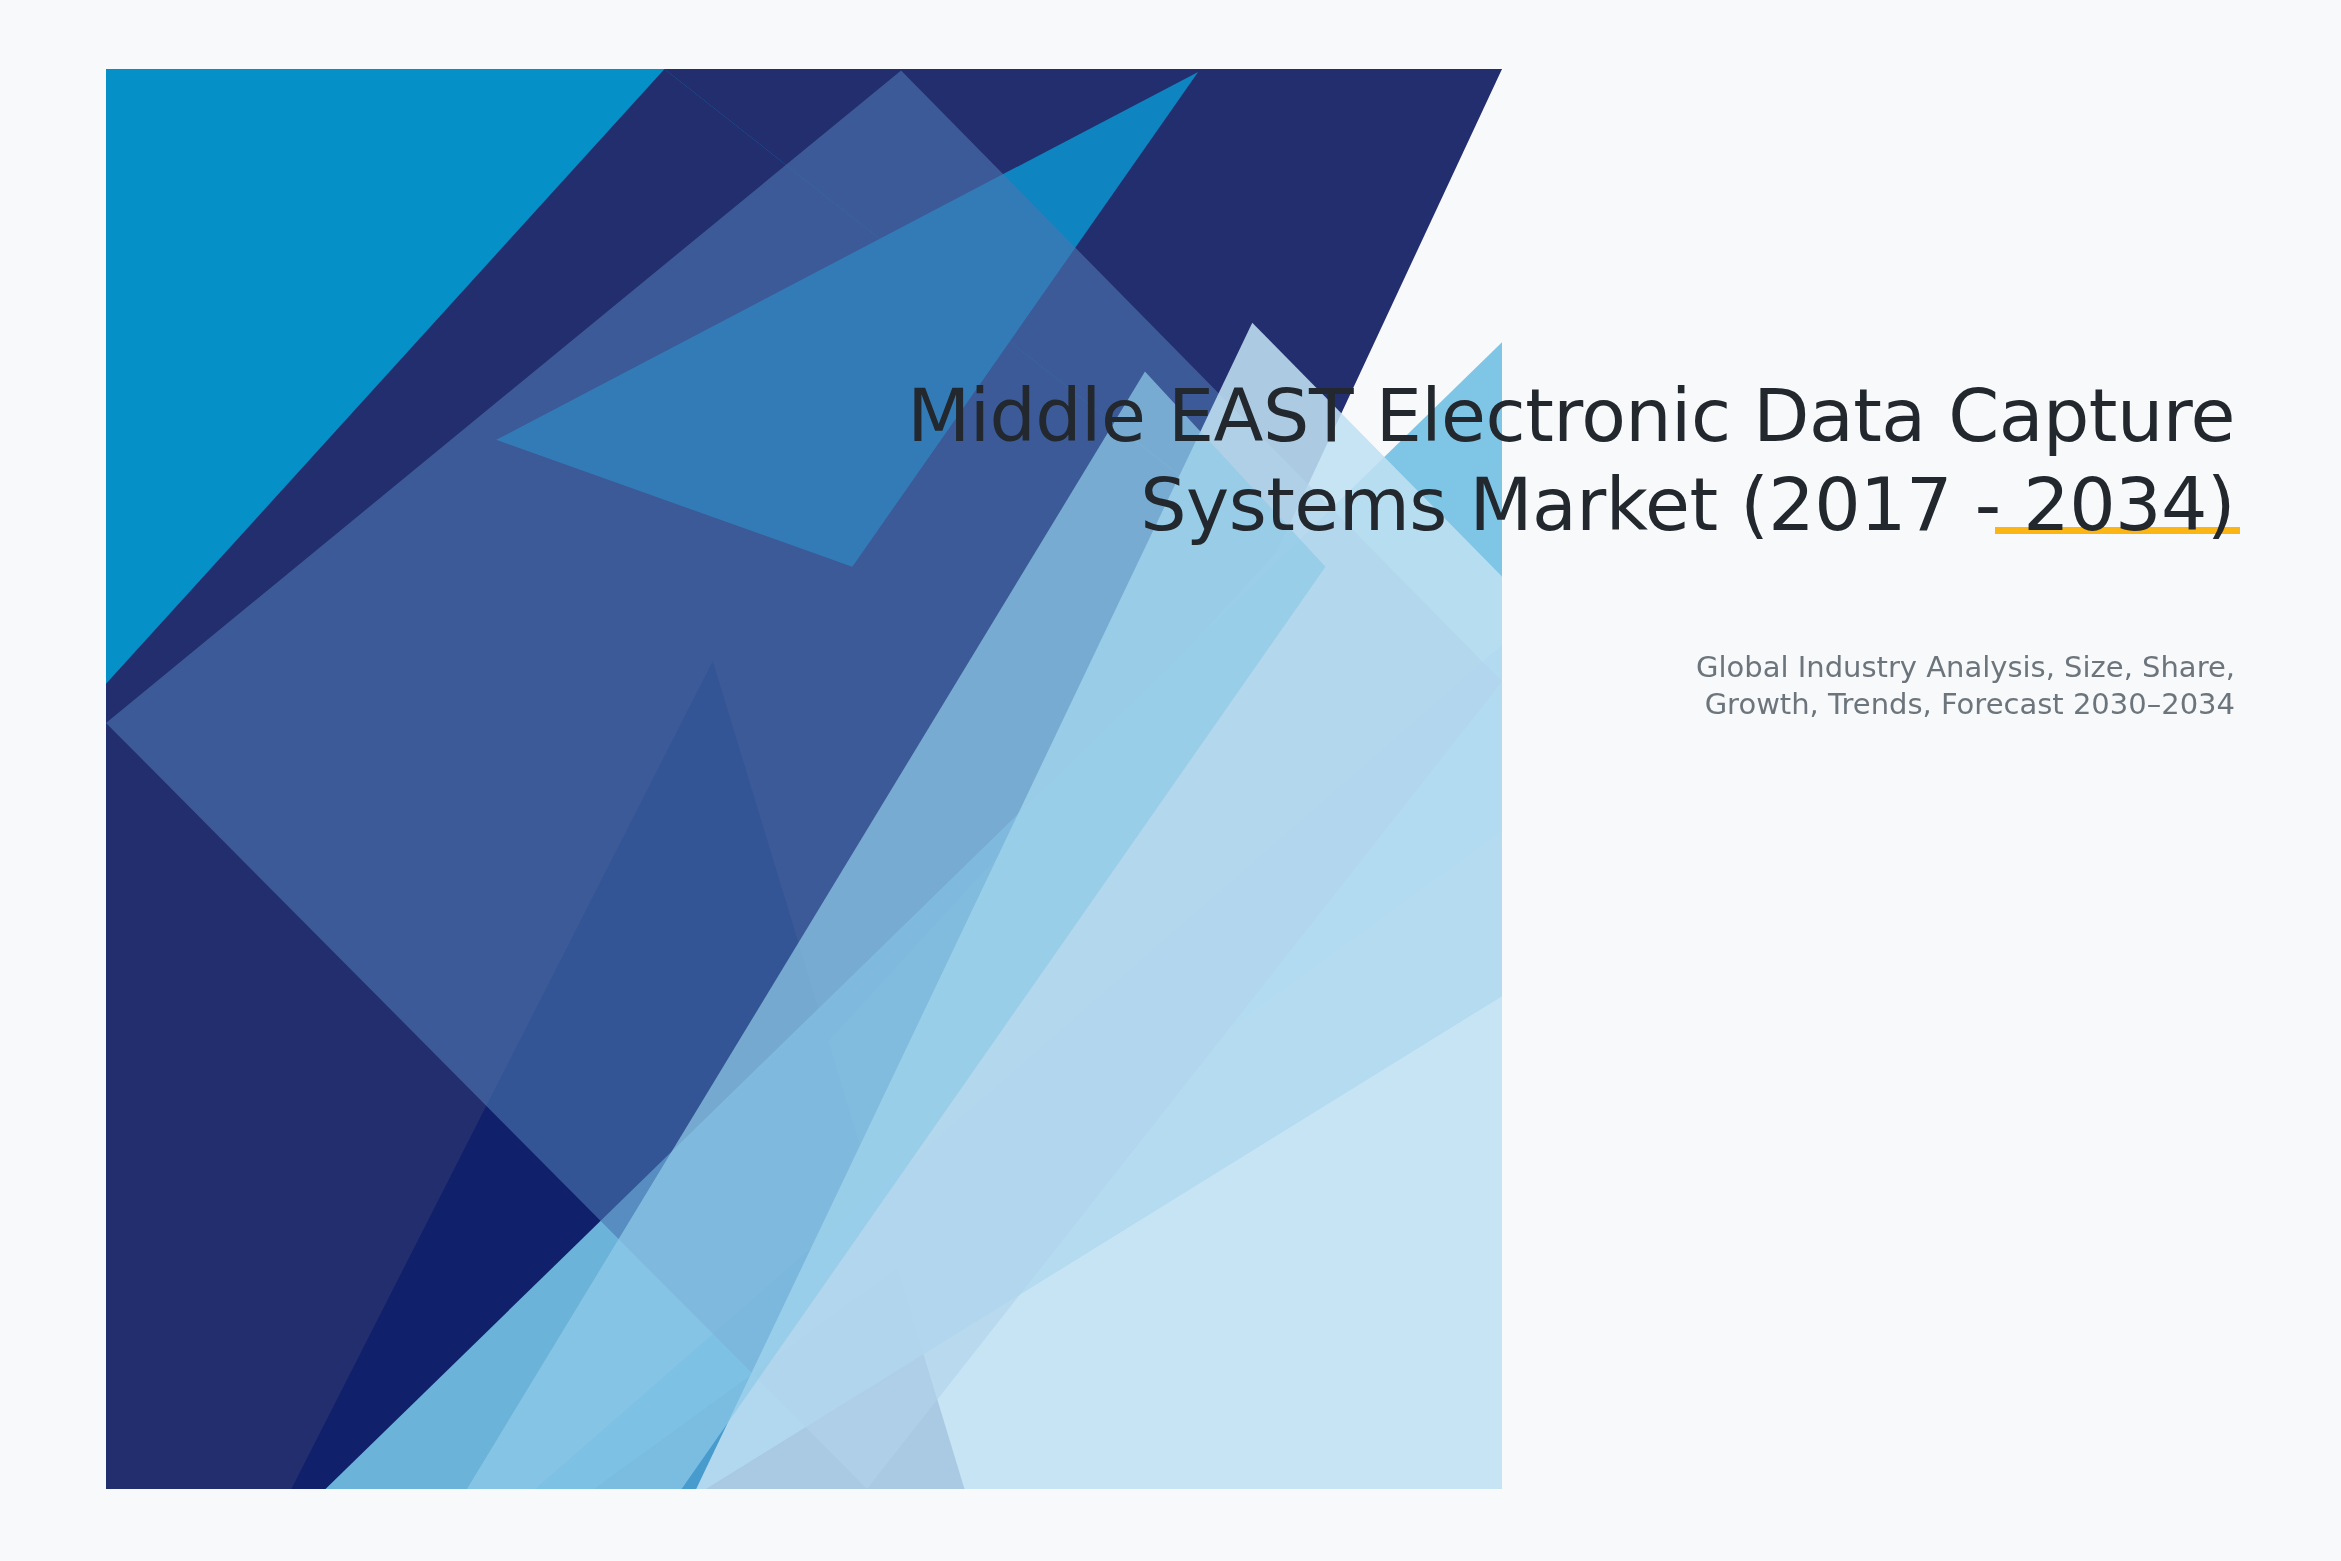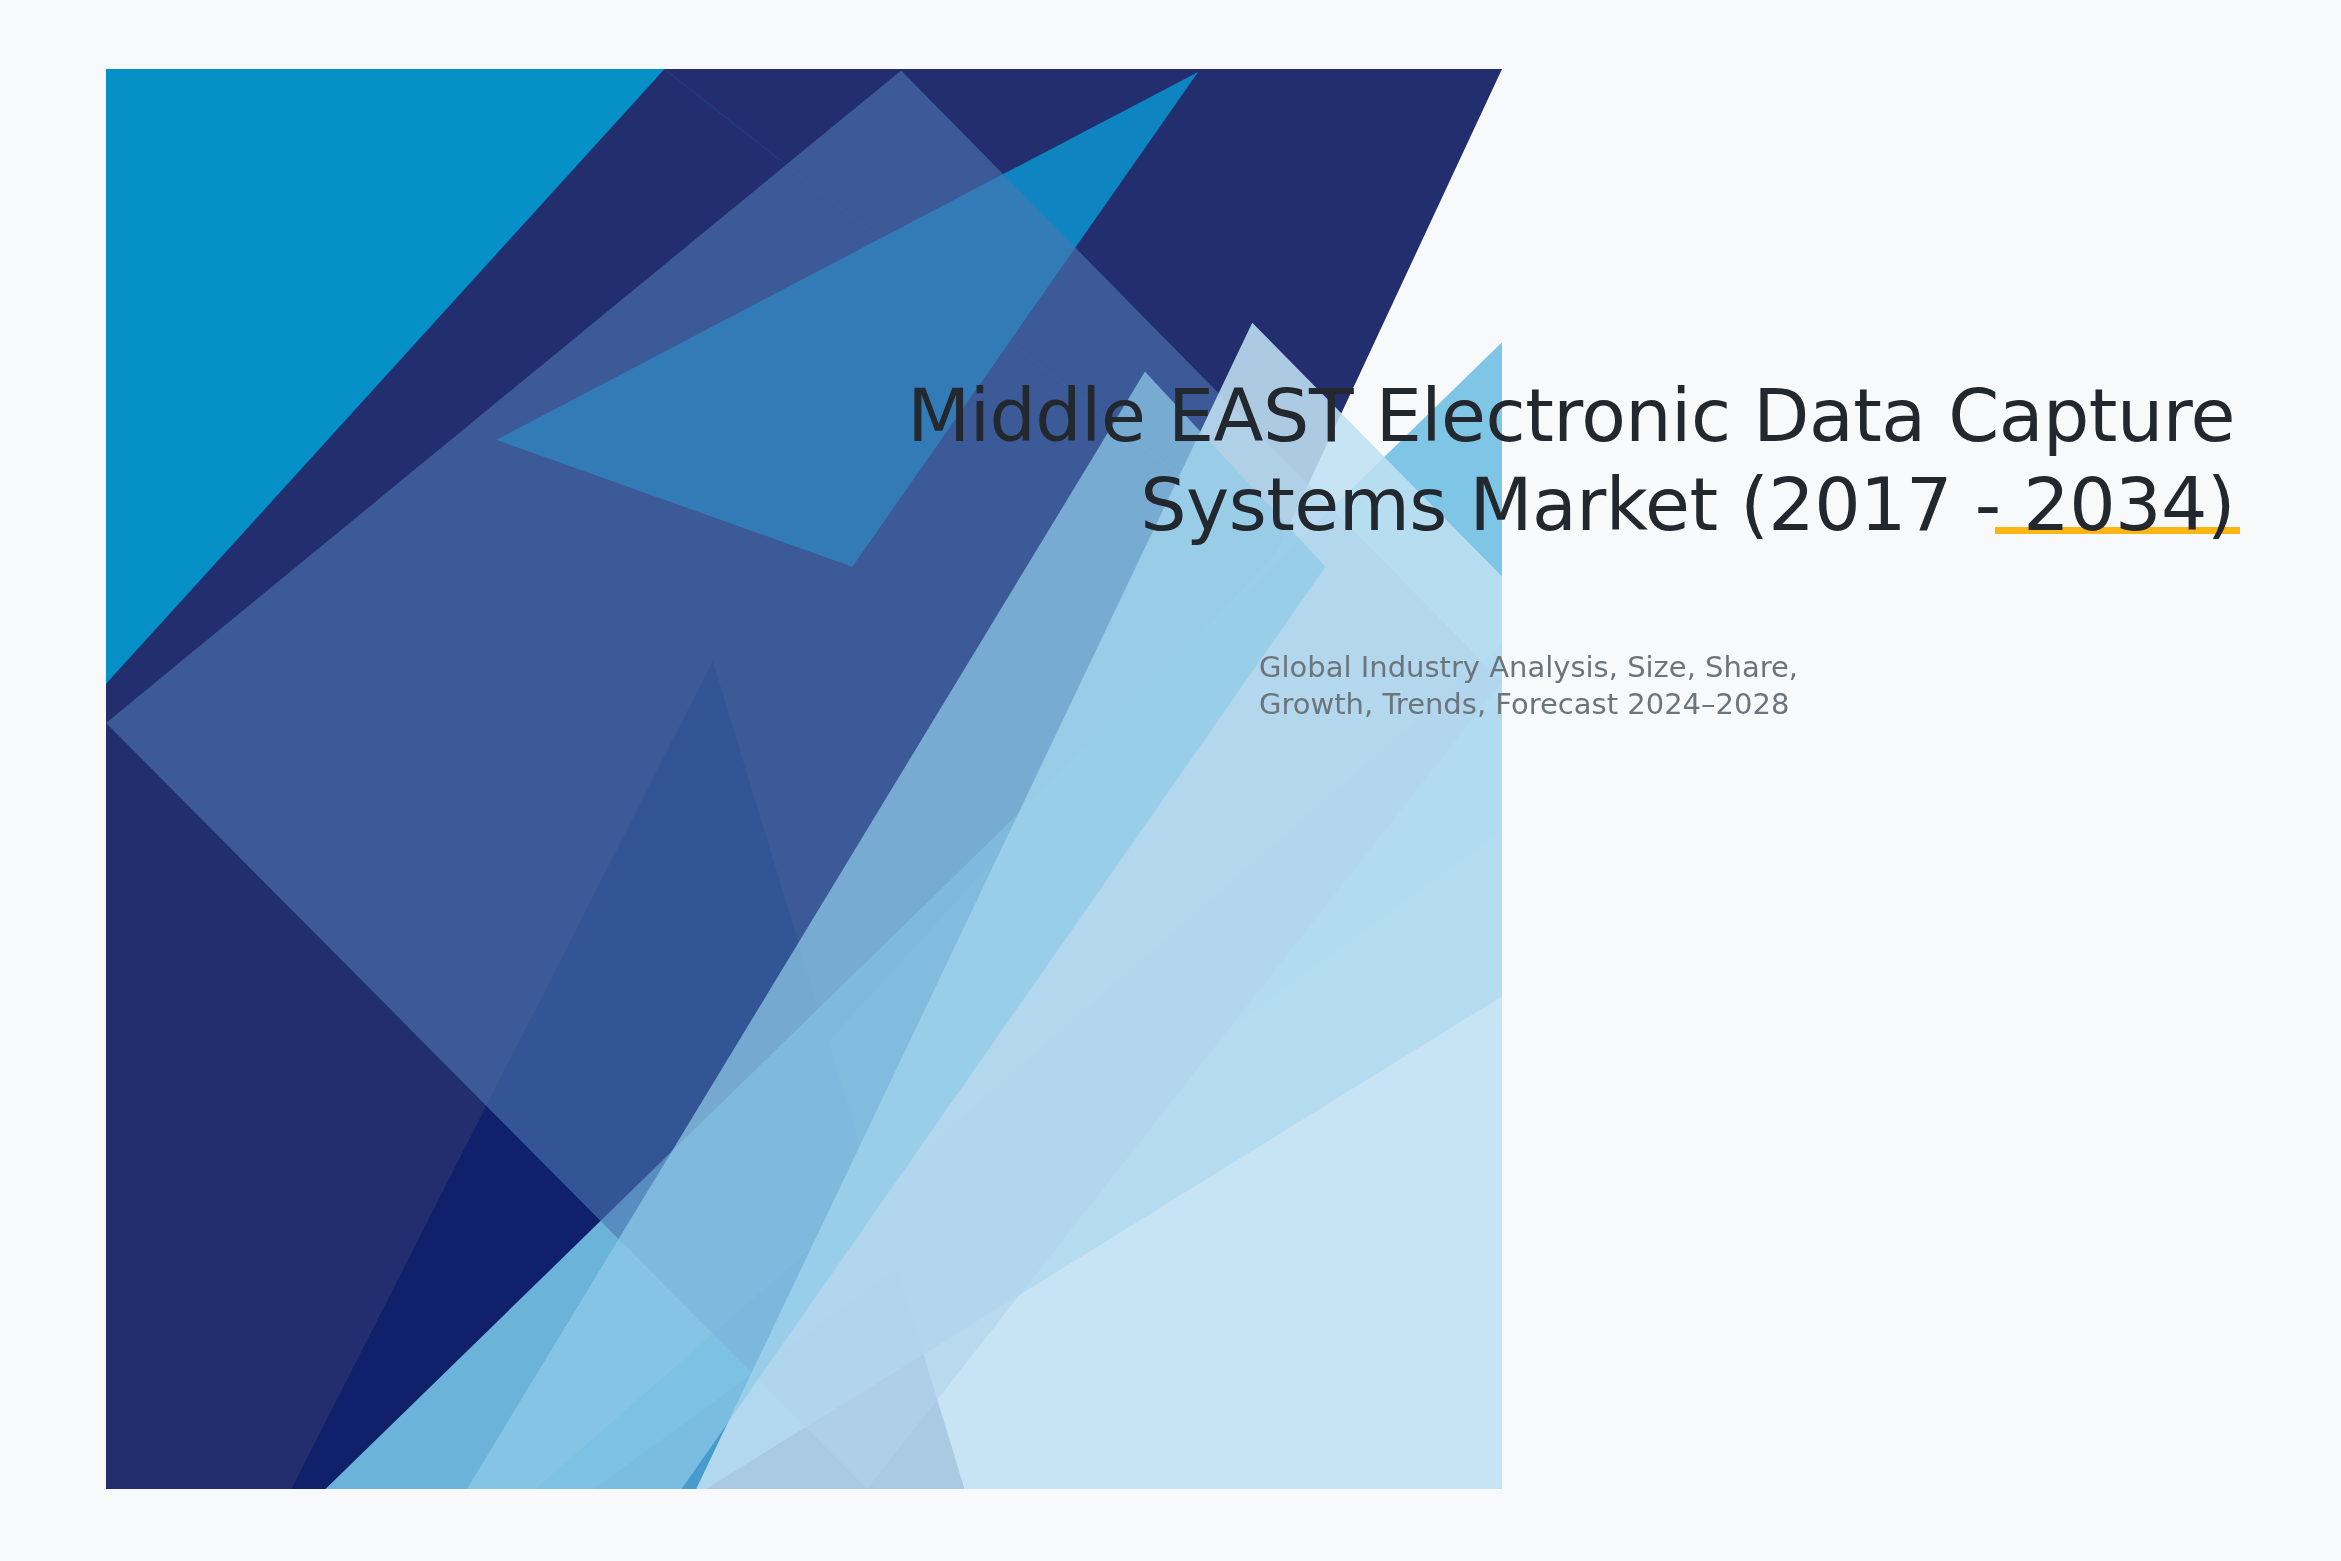--- a/index.html
+++ b/index.html
@@ -67,21 +67,21 @@
     background: #fbb615;
     z-index: 2;
   }
 
   .report-subtitle {
     position: absolute;
     left: 1259px;
     top: 649px;
     width: 976px;
     margin: 0;
-    text-align: left;
+    text-align: right;
     font-size: 29px;
     line-height: 1.28;
     font-weight: 400;
     color: #6d757c;
     font-family: "DejaVu Sans", "Liberation Sans", sans-serif;
   }
 </style>
 </head>
 <body>
 
@@ -117,17 +117,17 @@
 
   <div class="text-block">
     <h1 class="report-title">
       <span>Middle EAST Electronic Data Capture</span><br>
       <span>Systems Market (2017 - 2034)</span>
     </h1>
   </div>
 
   <p class="report-subtitle">
     <span>Global Industry Analysis, Size, Share,</span><br>
-    <span>Growth, Trends, Forecast 2024–2028</span>
+    <span>Growth, Trends, Forecast 2030–2034</span>
   </p>
 
 </div>
 
 
 </body></html>

